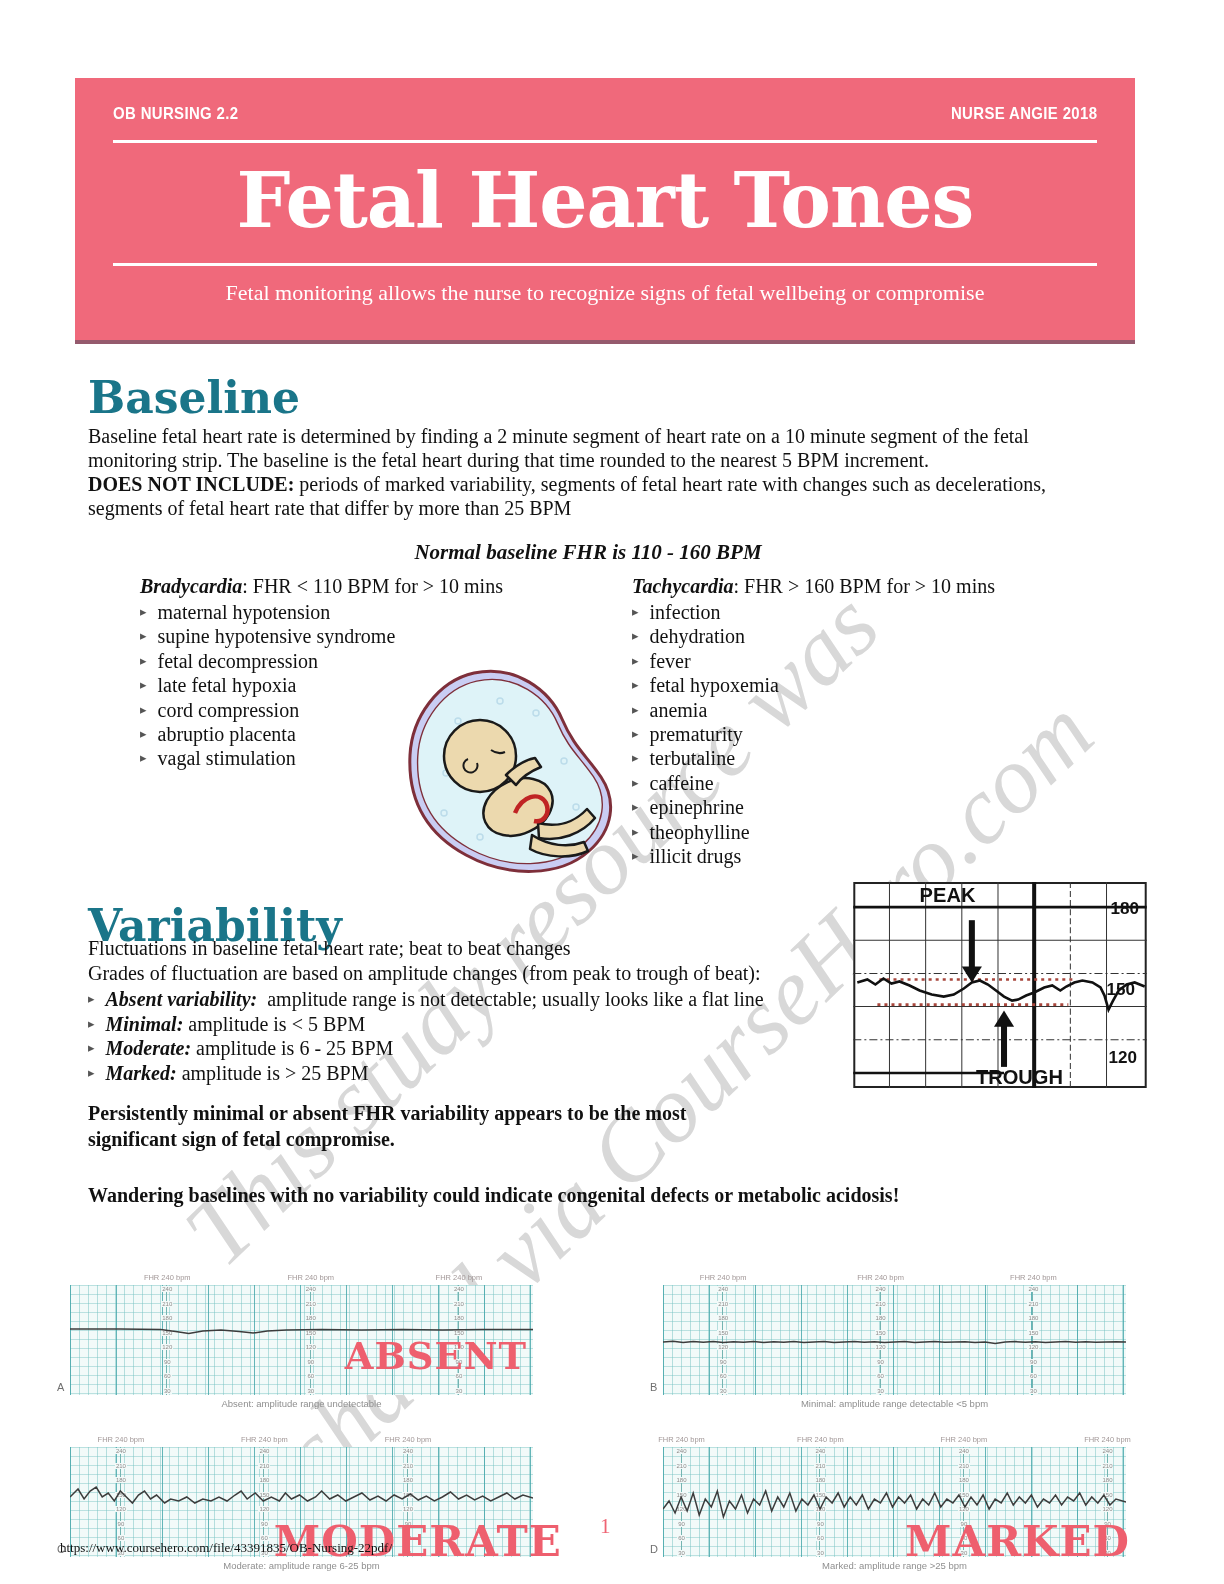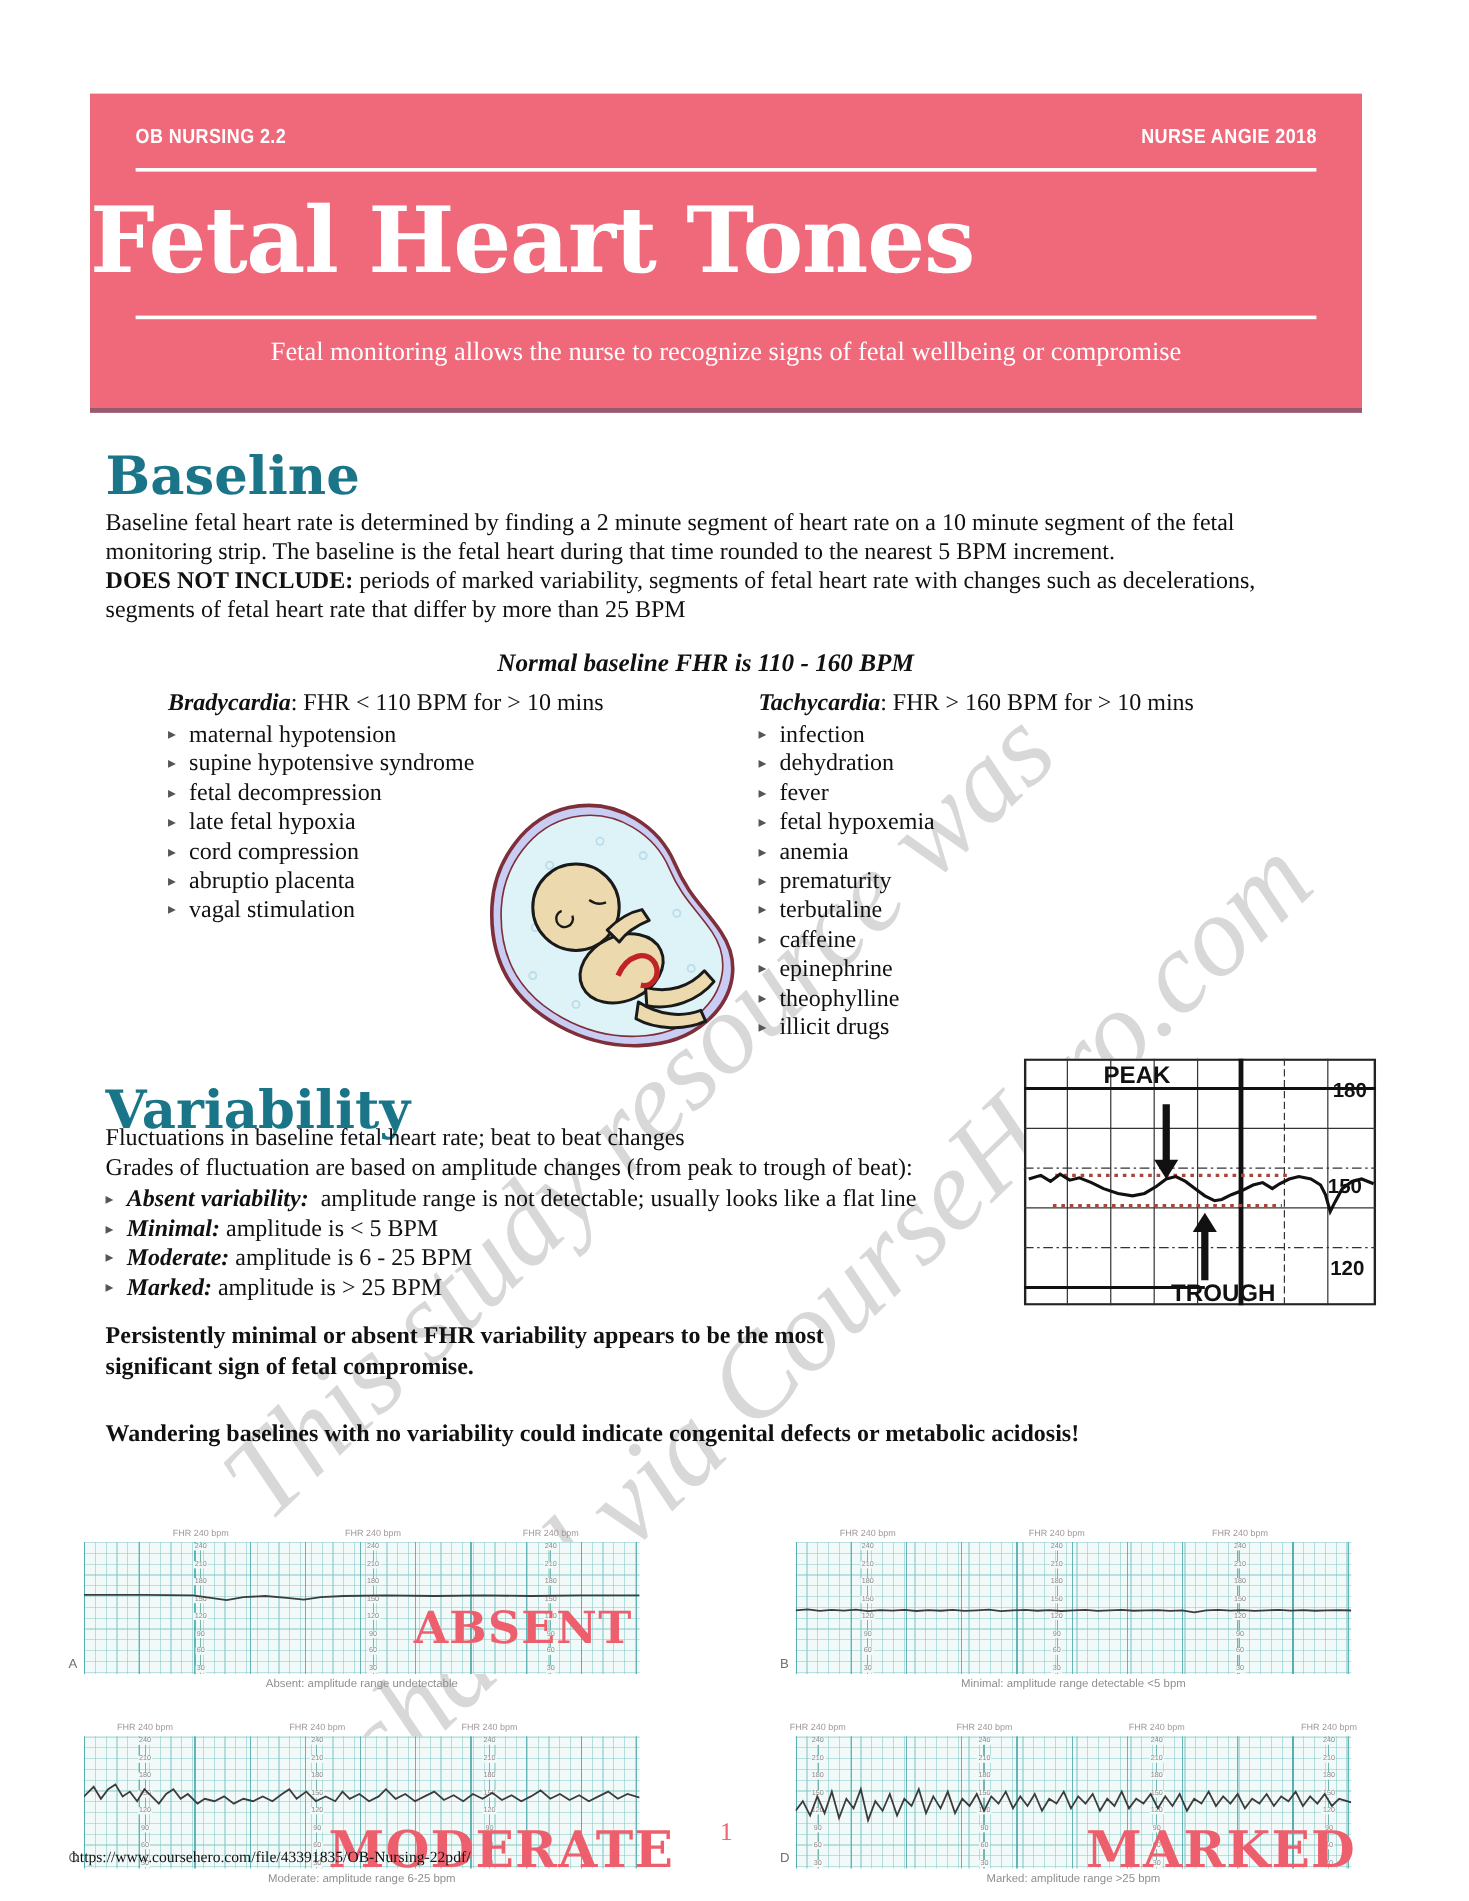--- a/index.html
+++ b/index.html
@@ -31,21 +31,21 @@
     font-family:"Liberation Sans", sans-serif; font-weight:700;
     font-size:17px; color:#fff; letter-spacing:.4px;
   }
   .banner .top-row .left  { transform:scaleX(.88); transform-origin:left center; }
   .banner .top-row .right { transform:scaleX(.88); transform-origin:right center; }
   .banner .rule { position:absolute; left:38px; right:38px; height:3px; background:#fff; }
   .banner .rule1 { top:62px; }
   .banner .rule2 { top:185px; }
   .banner h1 {
     position:absolute; top:74px; left:0; width:100%; margin:0;
-    color:#fff; font-family:"DejaVu Serif", serif;
+    text-align:center; color:#fff; font-family:"DejaVu Serif", serif;
     font-weight:700; font-size:76px; line-height:1.3; letter-spacing:-1px; white-space:nowrap;
   }
   .banner .subtitle {
     position:absolute; top:202px; left:0; width:100%; margin:0;
     text-align:center; color:#fff; font-family:"Liberation Serif", serif;
     font-size:22px;
   }
 
   
   .sec {

